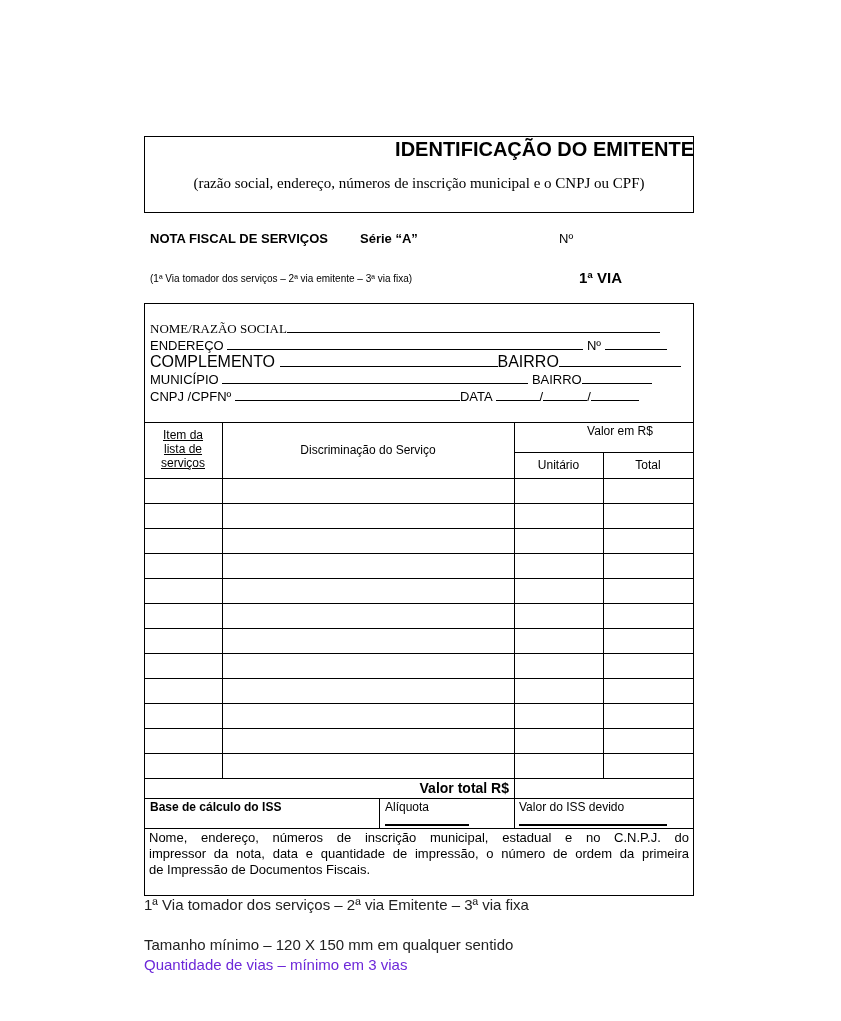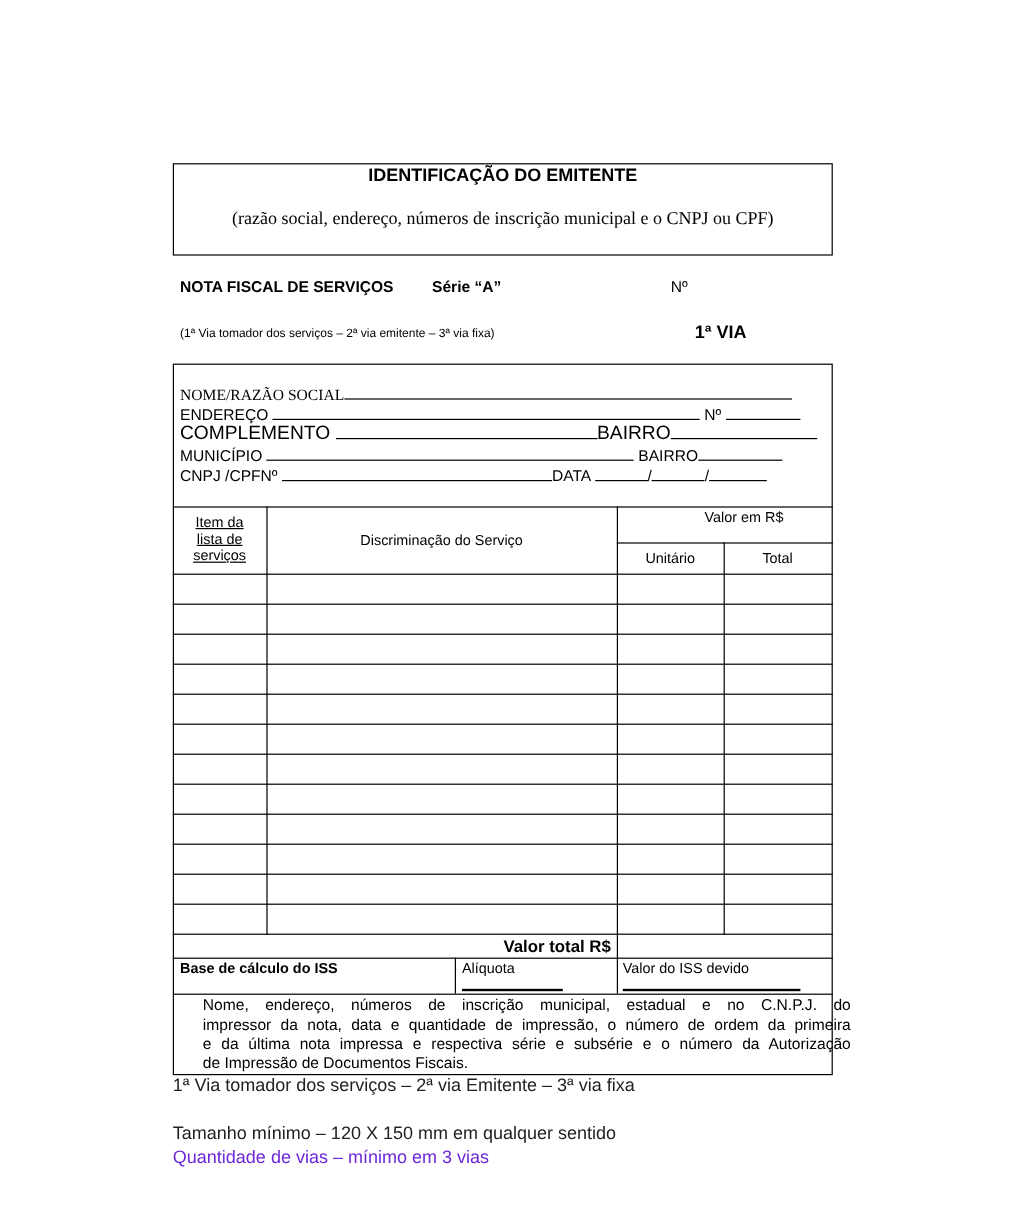--- a/index.html
+++ b/index.html
@@ -11,21 +11,21 @@
   .serif { font-family:"Liberation Serif", serif; }
   .bold { font-weight:bold; }
   .uline { display:inline-block; border-bottom:1px solid #000; height:12px; vertical-align:baseline; }
   .field-line { position:absolute; left:150px; font-size:13px; line-height:17px; white-space:nowrap; }
   .cell-text { position:absolute; text-align:center; font-size:12px; line-height:14px; }
 </style>
 </head>
 <body>
 
 <div class="box" style="left:144px;top:136px;width:550px;height:77px;"></div>
-<div class="abs bold" style="left:144px;width:550px;top:138px;text-align:center;font-size:15px;">IDENTIFICAÇÃO DO EMITENTE</div>
+<div class="abs bold" style="left:144px;width:550px;top:138px;text-align:right;font-size:20px;">IDENTIFICAÇÃO DO EMITENTE</div>
 <div class="abs serif" style="left:144px;width:550px;top:175px;text-align:center;font-size:15px;">(razão social, endereço, números de inscrição municipal e o CNPJ ou CPF)</div>
 
 <div class="abs bold" style="left:150px;top:231px;font-size:13px;">NOTA FISCAL DE SERVIÇOS</div>
 <div class="abs bold" style="left:360px;top:231px;font-size:13px;">Série “A”</div>
 <div class="abs" style="left:559px;top:231px;font-size:13px;">Nº</div>
 <div class="abs" style="left:150px;top:273px;font-size:10px;">(1ª Via tomador dos serviços – 2ª via emitente – 3ª via fixa)</div>
 <div class="abs bold" style="left:579px;top:269px;font-size:15px;">1ª VIA</div>
 
 <div class="box" style="left:144px;top:303px;width:550px;height:593px;"></div>
 
@@ -144,22 +144,21 @@
 <div class="vline" style="left:379px;top:798px;height:30px;"></div>
 <div class="abs" style="left:150px;top:800px;font-size:12px;">
   <span style="font-weight:bold;">Base de cálculo do </span><span class="bold">ISS</span>
 </div>
 <div class="abs" style="left:385px;top:800px;font-size:12px;">Alíquota</div>
 <div class="abs" style="left:385px;top:824px;width:84px;height:2px;background:#000;"></div>
 <div class="abs" style="left:519px;top:800px;font-size:12px;">Valor do ISS devido</div>
 <div class="abs" style="left:519px;top:824px;width:148px;height:2px;background:#000;"></div>
 
 <div class="hline" style="left:144px;top:828px;width:550px;"></div>
-<div class="abs" style="left:149px;top:830px;width:540px;font-size:13px;line-height:16px;margin-left:20px;">
+<div class="abs" style="left:149px;top:830px;width:540px;font-size:13px;line-height:16px;">
   <div style="text-align:justify;text-align-last:justify;">Nome, endereço, números de inscrição municipal, estadual e no C.N.P.J. do</div>
   <div style="text-align:justify;text-align-last:justify;">impressor da nota, data e quantidade de impressão, o número de ordem da primeira</div>
-  <div style="text-align:justify;text-align-last:justify;">e da última nota impressa e respectiva série e subsérie e o número da Autorização</div>
   <div>de Impressão de Documentos Fiscais.</div>
 </div>
 
 <div class="abs" style="left:144px;top:896px;font-size:15px;color:#222;">1ª Via tomador dos serviços – 2ª via Emitente – 3ª via fixa</div>
 <div class="abs" style="left:144px;top:936px;font-size:15px;color:#222;">Tamanho mínimo – 120 X 150 mm em qualquer sentido</div>
 <div class="abs" style="left:144px;top:956px;font-size:15px;color:#6d28d9;">Quantidade de vias – mínimo em 3 vias</div>
 
 </body></html>

